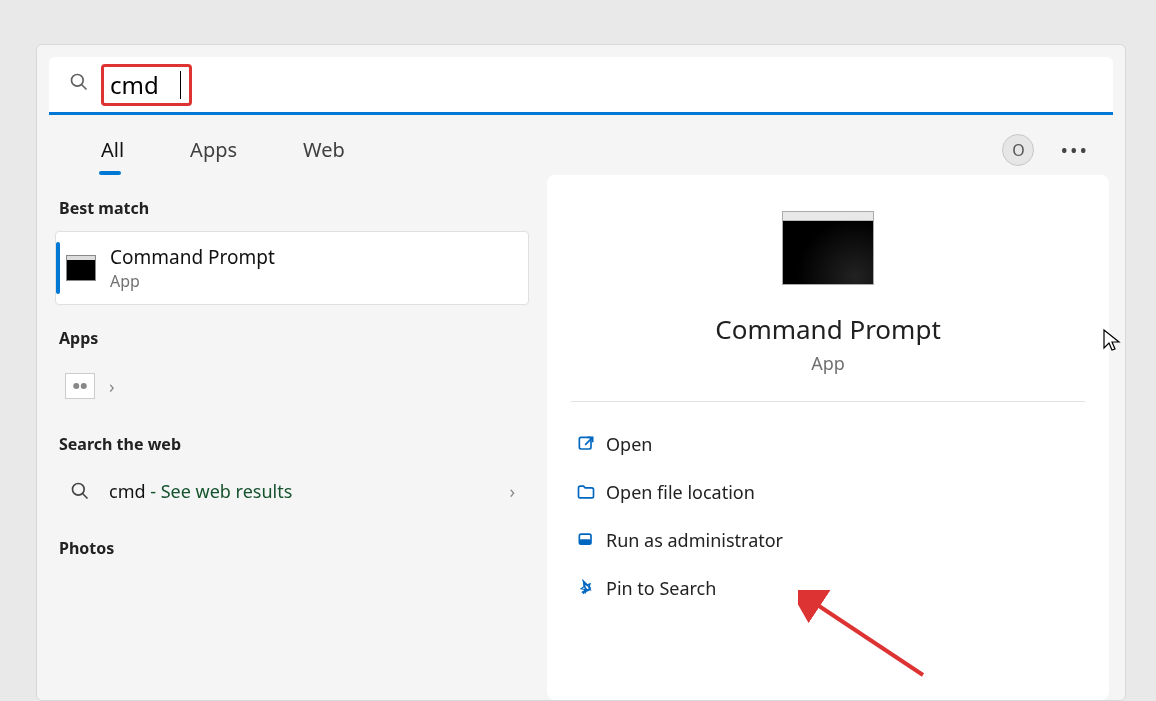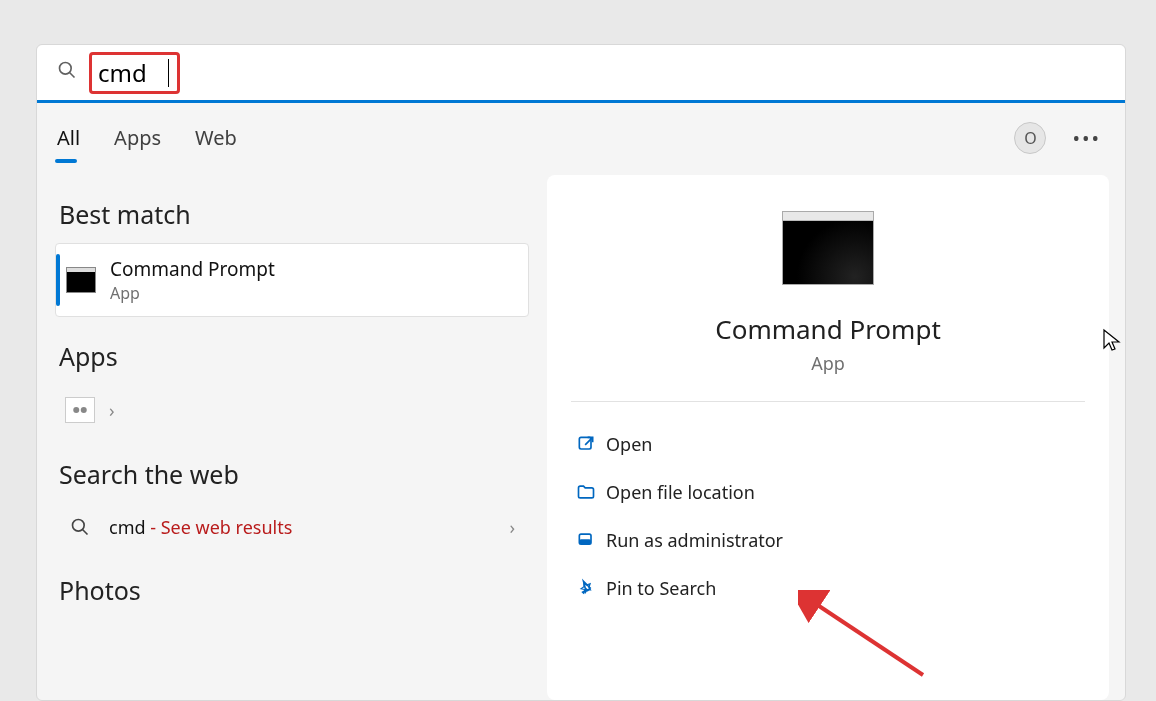--- a/index.html
+++ b/index.html
@@ -9,21 +9,21 @@
     background: #e9e9e9;
     color: #202020;
     position: relative;
   }
   .panel {
     position: absolute;
     left: 36px; top: 44px; right: 30px; bottom: 0;
     background: #f5f5f5;
     border: 1px solid #d8d8d8;
     border-radius: 6px;
-    padding: 0;
+    padding: 12px;
   }
 
   
   .search {
     display: flex; align-items: center;
     height: 58px;
     background: #fff;
     border-bottom: 3px solid #0078d4;
     padding: 0 20px;
     border-radius: 6px 6px 0 0;
@@ -50,20 +50,21 @@
   
   .tabs-row {
     display: flex; align-items: center;
     height: 70px; padding: 0 18px;
   }
   .tabs { display: flex; gap: 30px; align-items: center; }
   .tab {
     font-size: 20px; color: #404040; cursor: pointer;
     padding: 14px 2px 16px;
     position: relative;
+    margin-left: 32px;
   }
   .tab.active { color: #111; }
   .tab.active::after {
     content: ""; position: absolute; left: 0; bottom: 4px;
     width: 22px; height: 4px; background: #0078d4; border-radius: 2px;
   }
   .tab .chev { margin-left: 4px; font-size: 14px; color: #707070; }
   .spacer { flex: 1; }
   .avatar {
     width: 32px; height: 32px; border-radius: 50%;
@@ -76,21 +77,21 @@
   
   .body { display: flex; position: absolute; left: 0; right: 0; top: 130px; bottom: 0; }
   .left { width: 510px; padding: 0 18px; }
   .right {
     flex: 1; margin-right: 16px;
     background: #fff; border-radius: 8px;
     padding: 30px 20px 0;
     display: flex; flex-direction: column; align-items: center;
   }
 
-  .section-label { font-size: 25px; font-weight: 400; color: #222; margin: 22px 0 12px 4px; }
+  .section-label { font-size: 16px; font-weight: 700; color: #222; margin: 22px 0 12px 4px; }
 
   .result {
     display: flex; align-items: center; gap: 14px;
     padding: 12px 10px; border-radius: 4px;
     cursor: pointer; position: relative;
   }
   .result.selected {
     background: #fff; border: 1px solid #e0e0e0;
   }
   .result.selected::before {
@@ -110,21 +111,21 @@
     border: 1px solid #ccc;
   }
   .result-text { flex: 1; }
   .result-title { font-size: 19px; color: #111; }
   .result-sub { font-size: 16px; color: #707070; margin-top: 0px; }
   .chev-right { color: #888; font-size: 18px; padding-right: 4px; }
 
   .web-icon { color: #444; }
   .web-line { display: inline; font-size: 18px; }
   .web-query { color: #111; }
-  .web-rest { color: #b91c1c; }
+  .web-rest { color: #14532d; }
 
   
   .hero-icon {
     width: 92px; height: 74px; background: #000;
     border: 1px solid #aaa; position: relative;
     margin-top: 6px;
     background: radial-gradient(circle at 80% 90%, #222 0%, #000 60%);
   }
   .hero-icon::before {
     content:""; position:absolute; top:0; left:0; right:0; height:8px;

